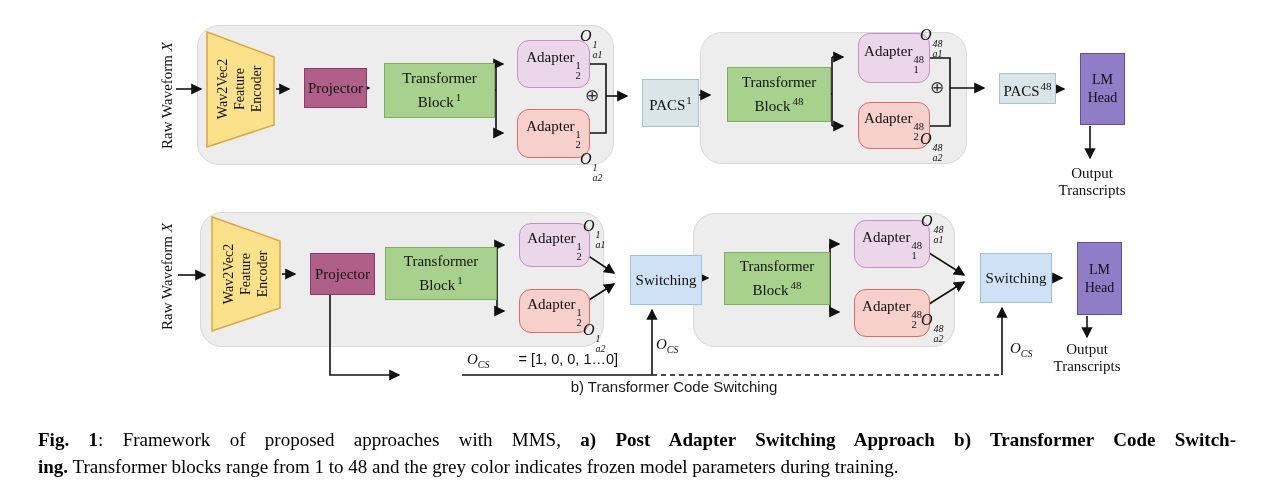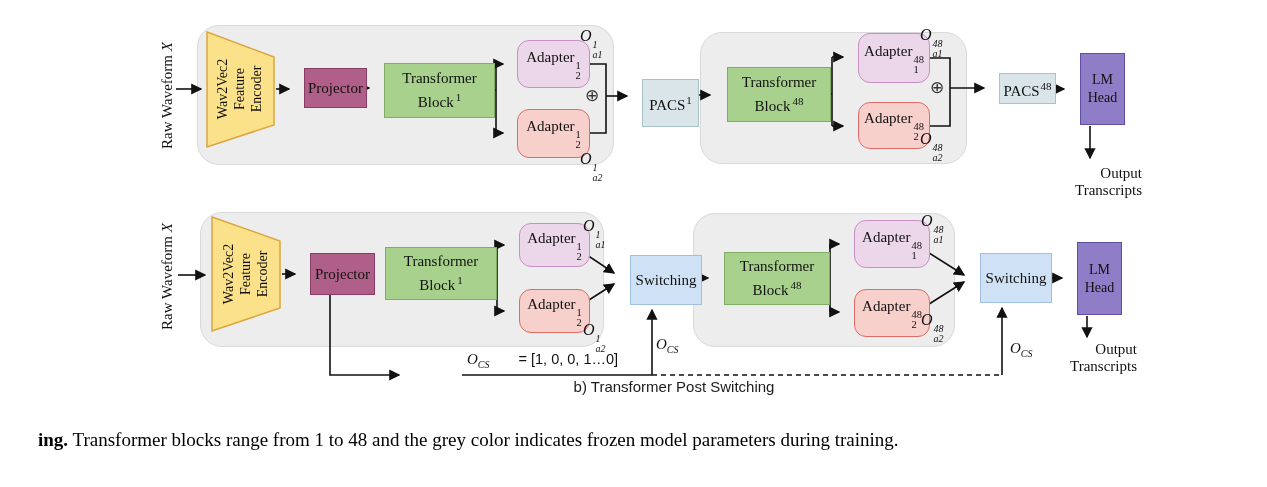--- a/index.html
+++ b/index.html
@@ -24,21 +24,21 @@
   .bsup{font-size:11px;vertical-align:6px;margin-left:2px;}
   .stk{display:inline-flex;flex-direction:column;align-items:flex-start;font-size:10.5px;
        line-height:10px;vertical-align:-7px;margin-left:1px;}
   .lbl{position:absolute;z-index:3;font:15px "Liberation Serif",serif;color:#111;white-space:nowrap;}
   .oi{font:italic 16px "Liberation Serif",serif;}
   .oi .stk{font-style:italic;font-size:10px;}
   .rot{transform:rotate(-90deg);transform-origin:center;text-align:center;}
   .enc{font-size:14px;line-height:17px;}
   .plus{position:absolute;z-index:3;font:17px "DejaVu Sans",sans-serif;color:#333;line-height:17px;}
   .cap{position:absolute;z-index:3;font:15px "Liberation Sans",sans-serif;color:#1c1c1c;text-align:center;}
-  .otxt{position:absolute;z-index:3;font:15px "Liberation Serif",serif;line-height:17px;text-align:right;}
+  .otxt{position:absolute;z-index:3;font:15px "Liberation Serif",serif;line-height:17px;text-align:center;}
   .eqrest{font:14.5px "Liberation Sans",sans-serif;margin-left:4px;}
   .figcap{position:absolute;left:38px;top:426px;width:1198px;z-index:3;
           font:19px "Liberation Serif",serif;color:#000;line-height:27px;}
   .jline{text-align:justify;text-align-last:justify;}
   .figcap b{font-weight:bold;}
 </style>
 </head>
 <body>
 
 <div id="stage">
@@ -271,19 +271,20 @@
     <span class="row">Transcripts</span>
   </div>
 
 
   <div class="lbl oi" style="left:467px;top:351px;font-size:15px;"><span>O</span><sub style="font-size:10px;">CS</sub><span class="eqrest" style="font-style:normal;margin-left:29px;">= [1, 0, 0, 1…0]</span></div>
 
   <div class="lbl oi" style="left:656px;top:336px;font-size:15px;"><span>O</span><sub style="font-size:10px;">CS</sub></div>
 
   <div class="lbl oi" style="left:1010px;top:340px;font-size:15px;"><span>O</span><sub style="font-size:10px;">CS</sub></div>
 
-  <div class="cap" style="left:534px;top:378px;width:280px;">b) Transformer Post Switching</div>
+  <div class="cap" style="left:534px;top:378px;width:280px;">b) Transformer Code Switching</div>
 
   <div class="figcap">
+    <div class="jline"><b>Fig. 1</b><span>: Framework of proposed approaches with MMS, </span><b>a) Post Adapter Switching Approach b) Transformer Code Switch-</b></div>
     <div><b>ing.</b><span> Transformer blocks range from 1 to 48 and the grey color indicates frozen model parameters during training.</span></div>
   </div>
 
 </div>
 
 </body></html>

